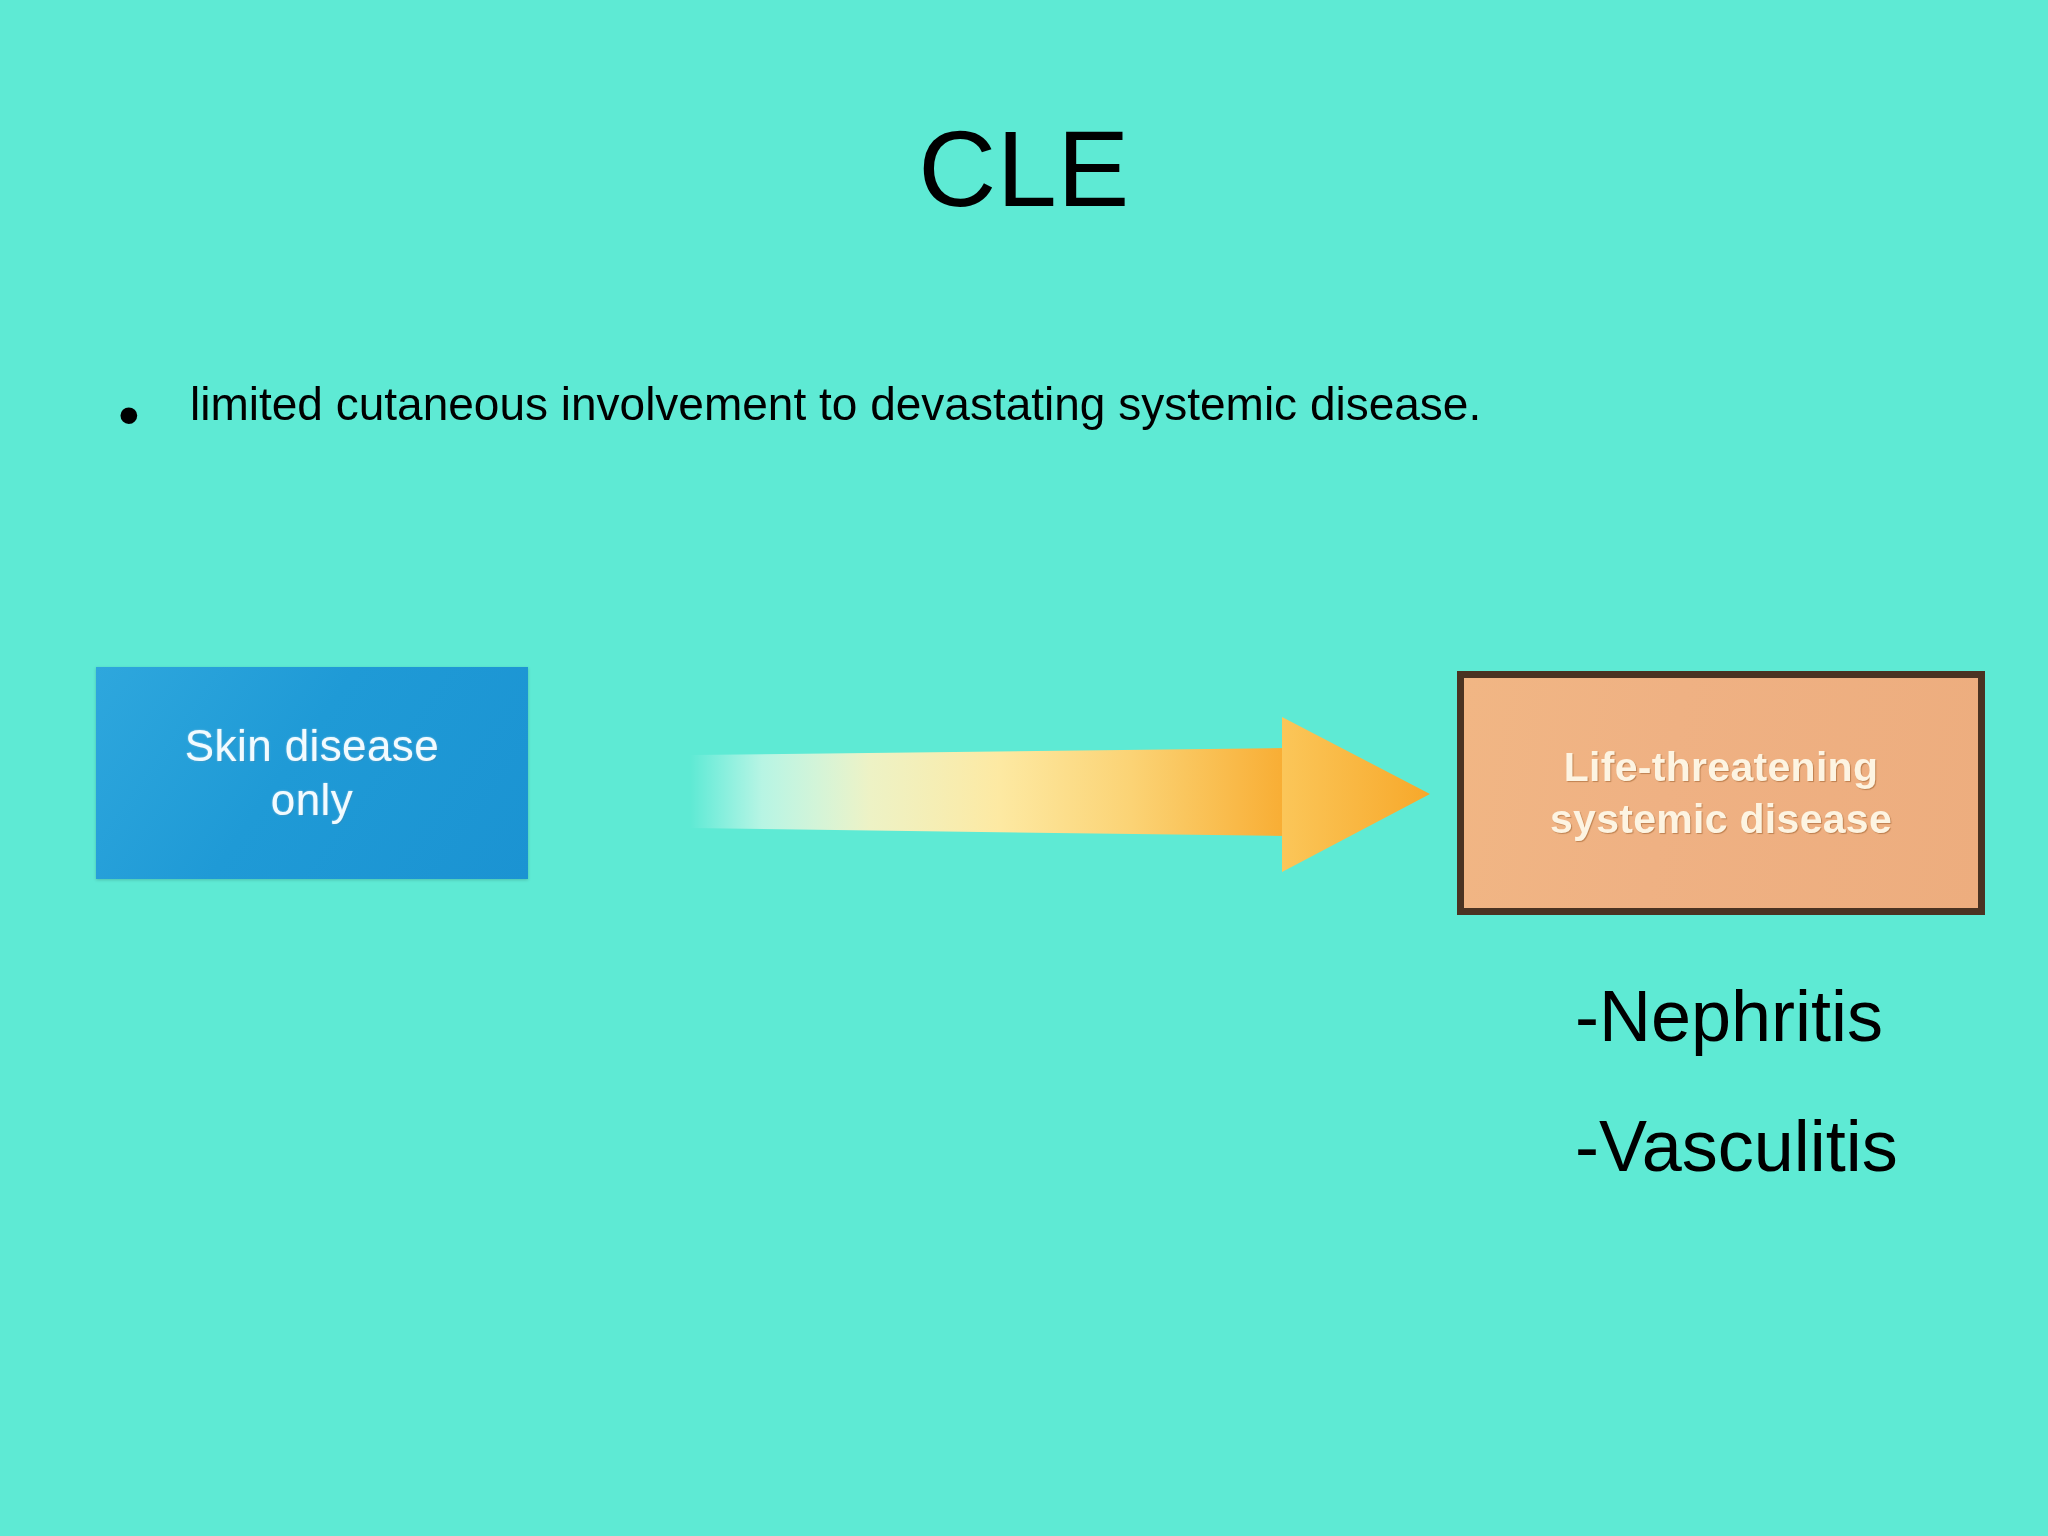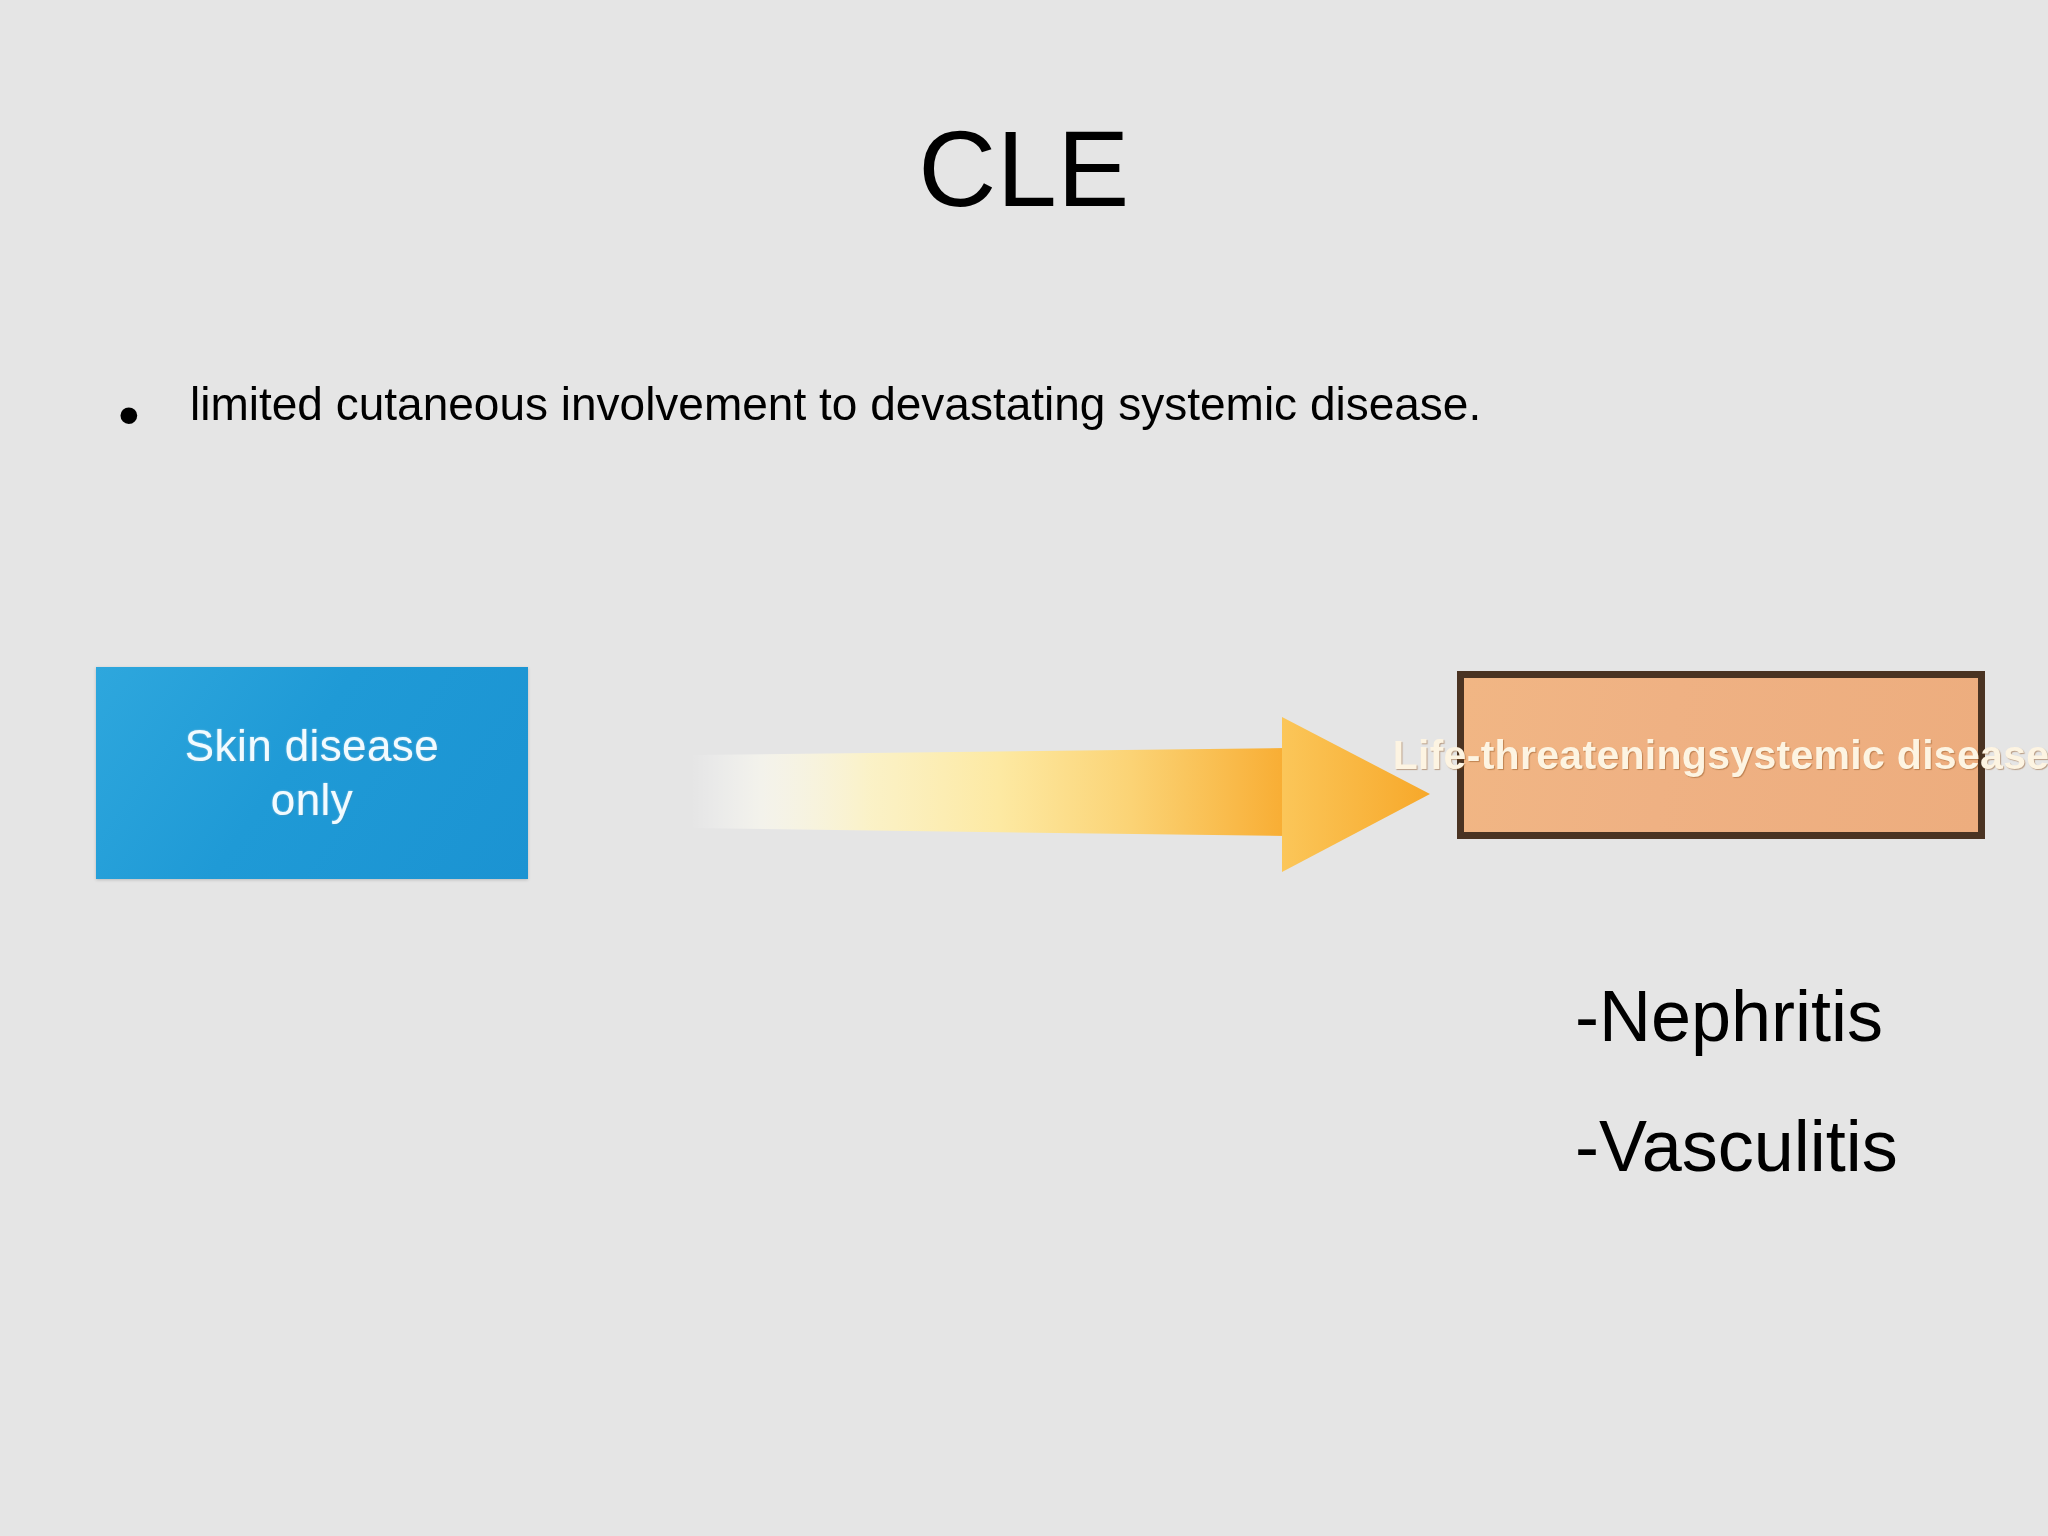--- a/index.html
+++ b/index.html
@@ -9,21 +9,21 @@
     background: #ffffff;
   }
   body {
     font-family: "Liberation Sans", sans-serif;
     color: #000000;
   }
   #slide {
     position: relative;
     width: 2048px;
     height: 1536px;
-    background: #e5e5e5;
+    background: #5eead4;
     overflow: hidden;
   }
 
   
   .slide-title {
     position: absolute;
     left: 0;
     top: 112px;
     width: 2048px;
     text-align: center;
@@ -94,26 +94,26 @@
     line-height: 1.22;
     text-shadow: 0 0 2px rgba(255,255,255,0.55), 1px 1px 0 rgba(0,60,100,0.18);
     white-space: pre;
   }
 
   .life-box {
     position: absolute;
     left: 1457px;
     top: 671px;
     width: 528px;
-    height: 168px;
+    height: 244px;
     background: linear-gradient(100deg, #f1b684 0%, #efb183 40%, #edad7e 100%);
     border: 7px solid #4a3322;
     box-sizing: border-box;
     display: flex;
-    flex-direction: row;
+    flex-direction: column;
     align-items: center;
     justify-content: center;
   }
   .life-box .line {
     font-size: 41px;
     font-weight: bold;
     color: #fdf4e2;
     letter-spacing: 0.3px;
     line-height: 1.28;
     text-shadow: 1px 1px 1px rgba(130,70,20,0.45);

